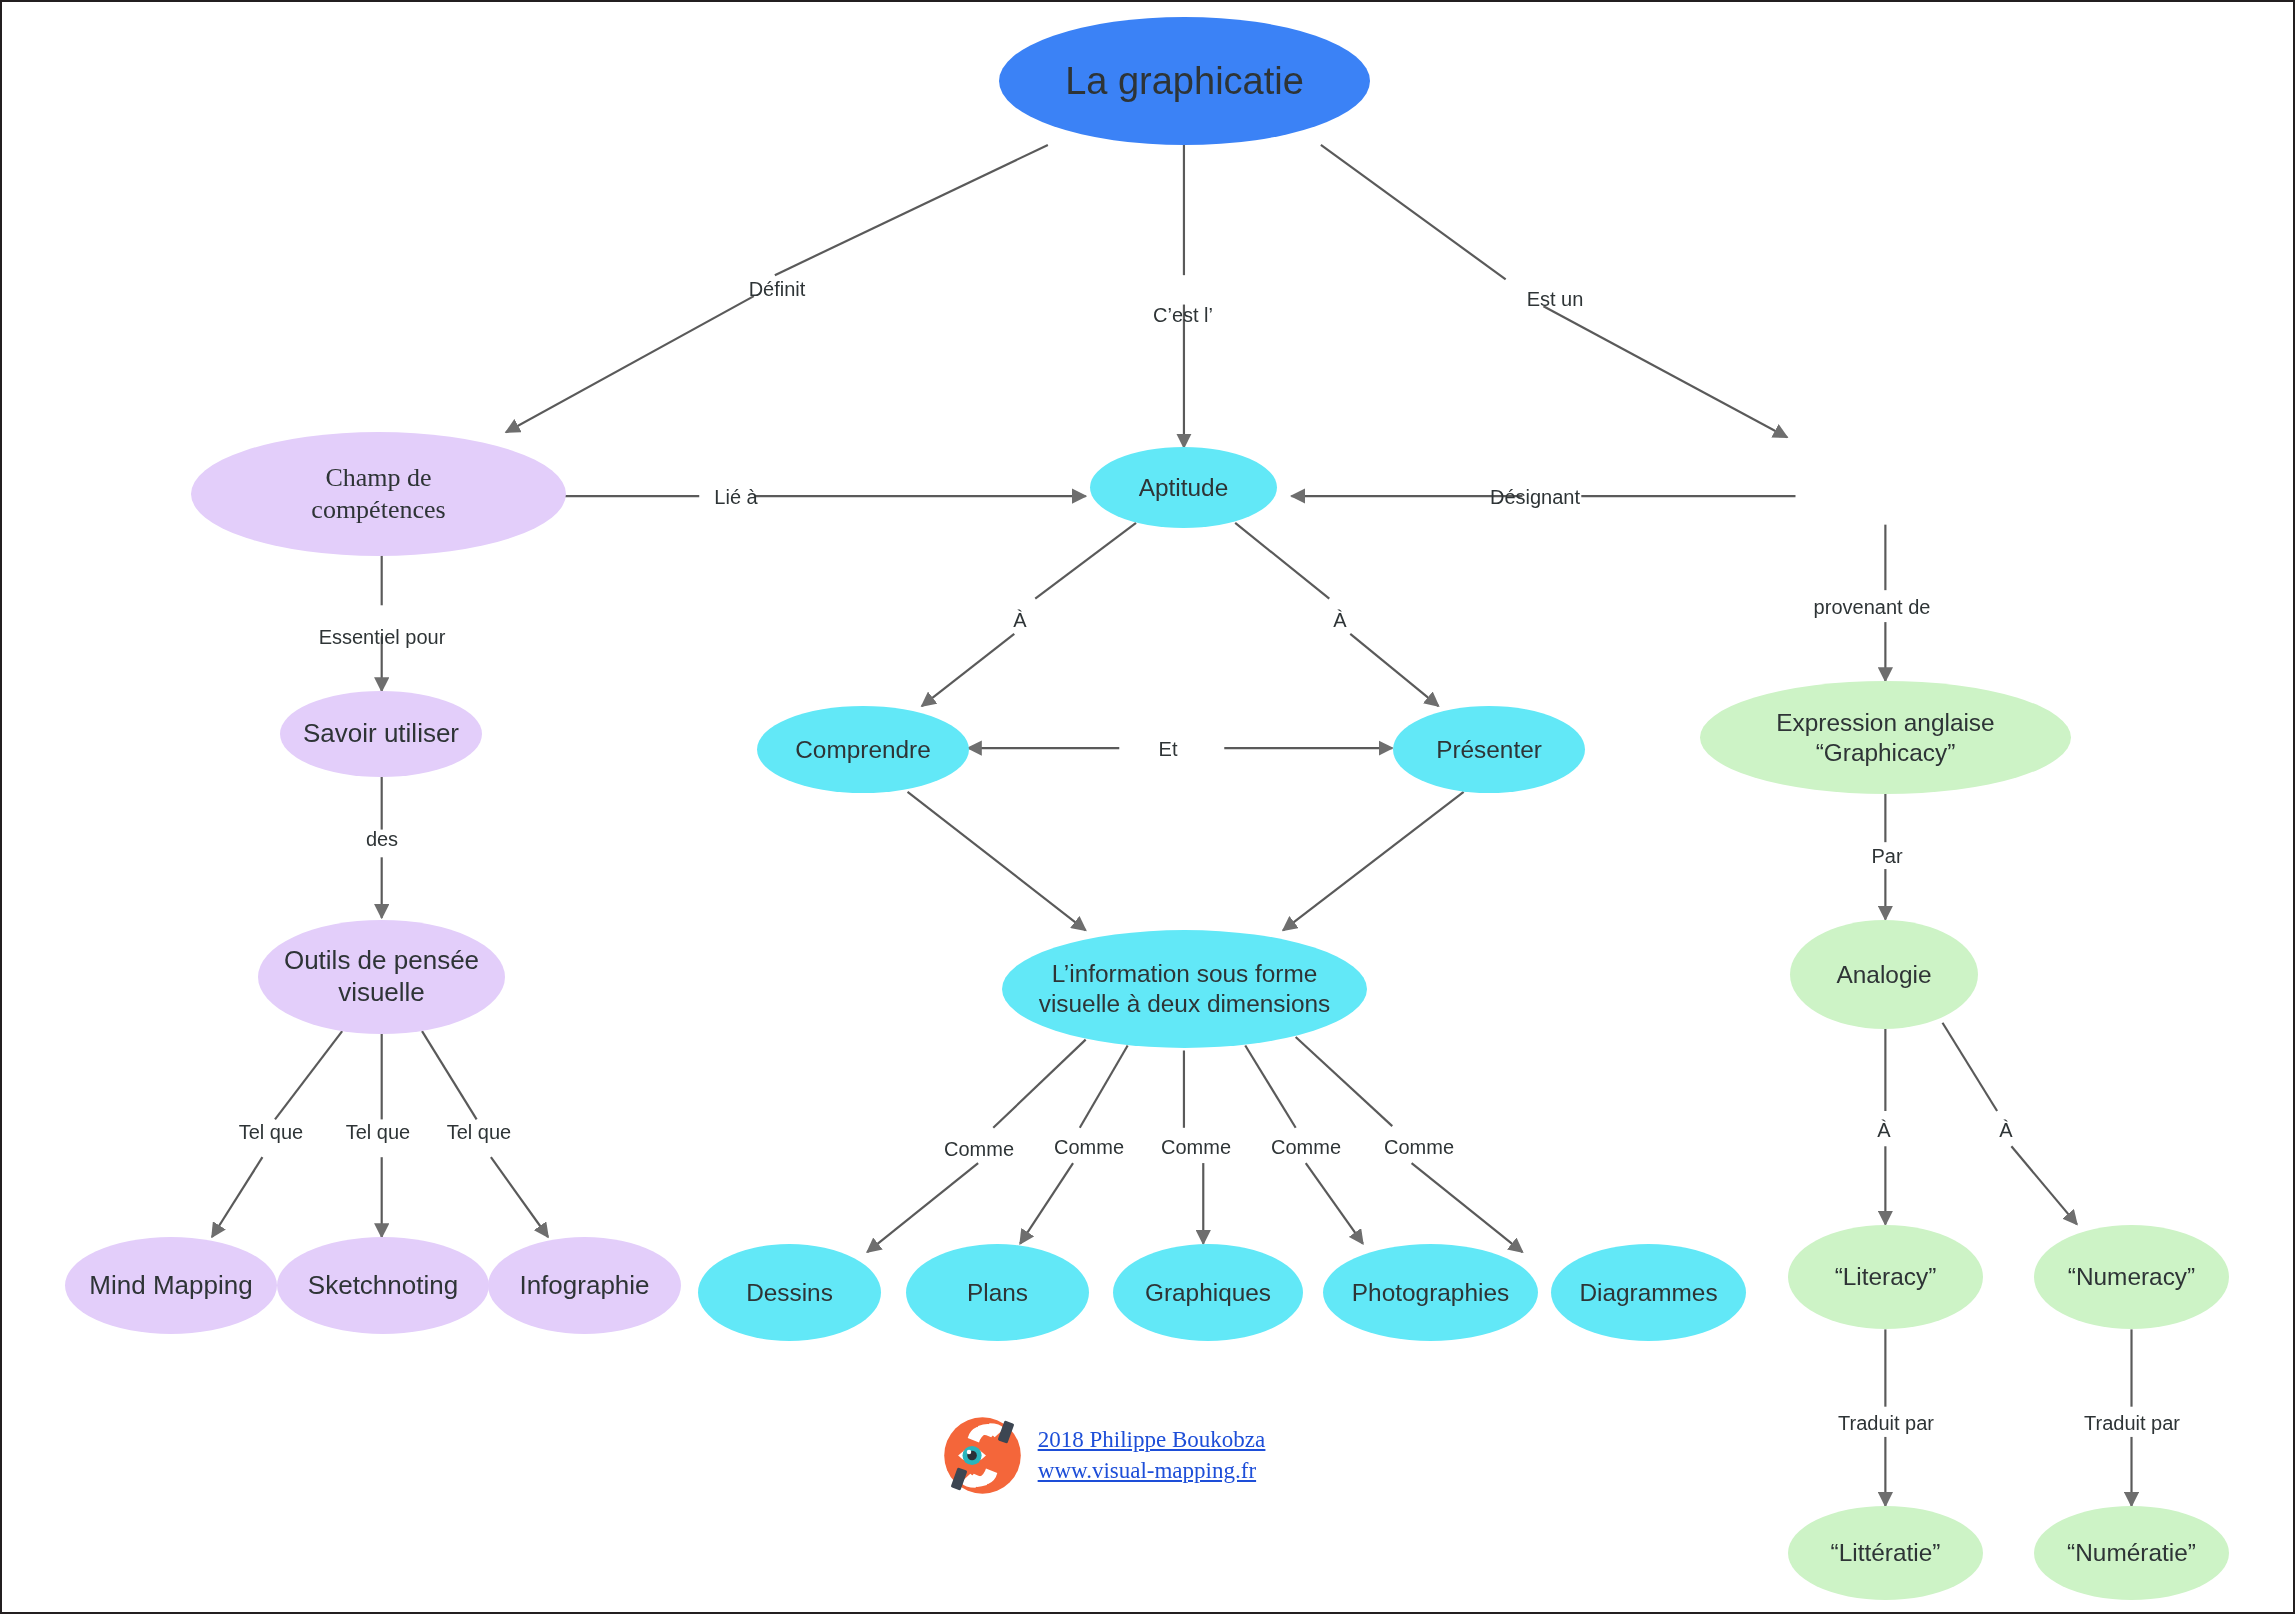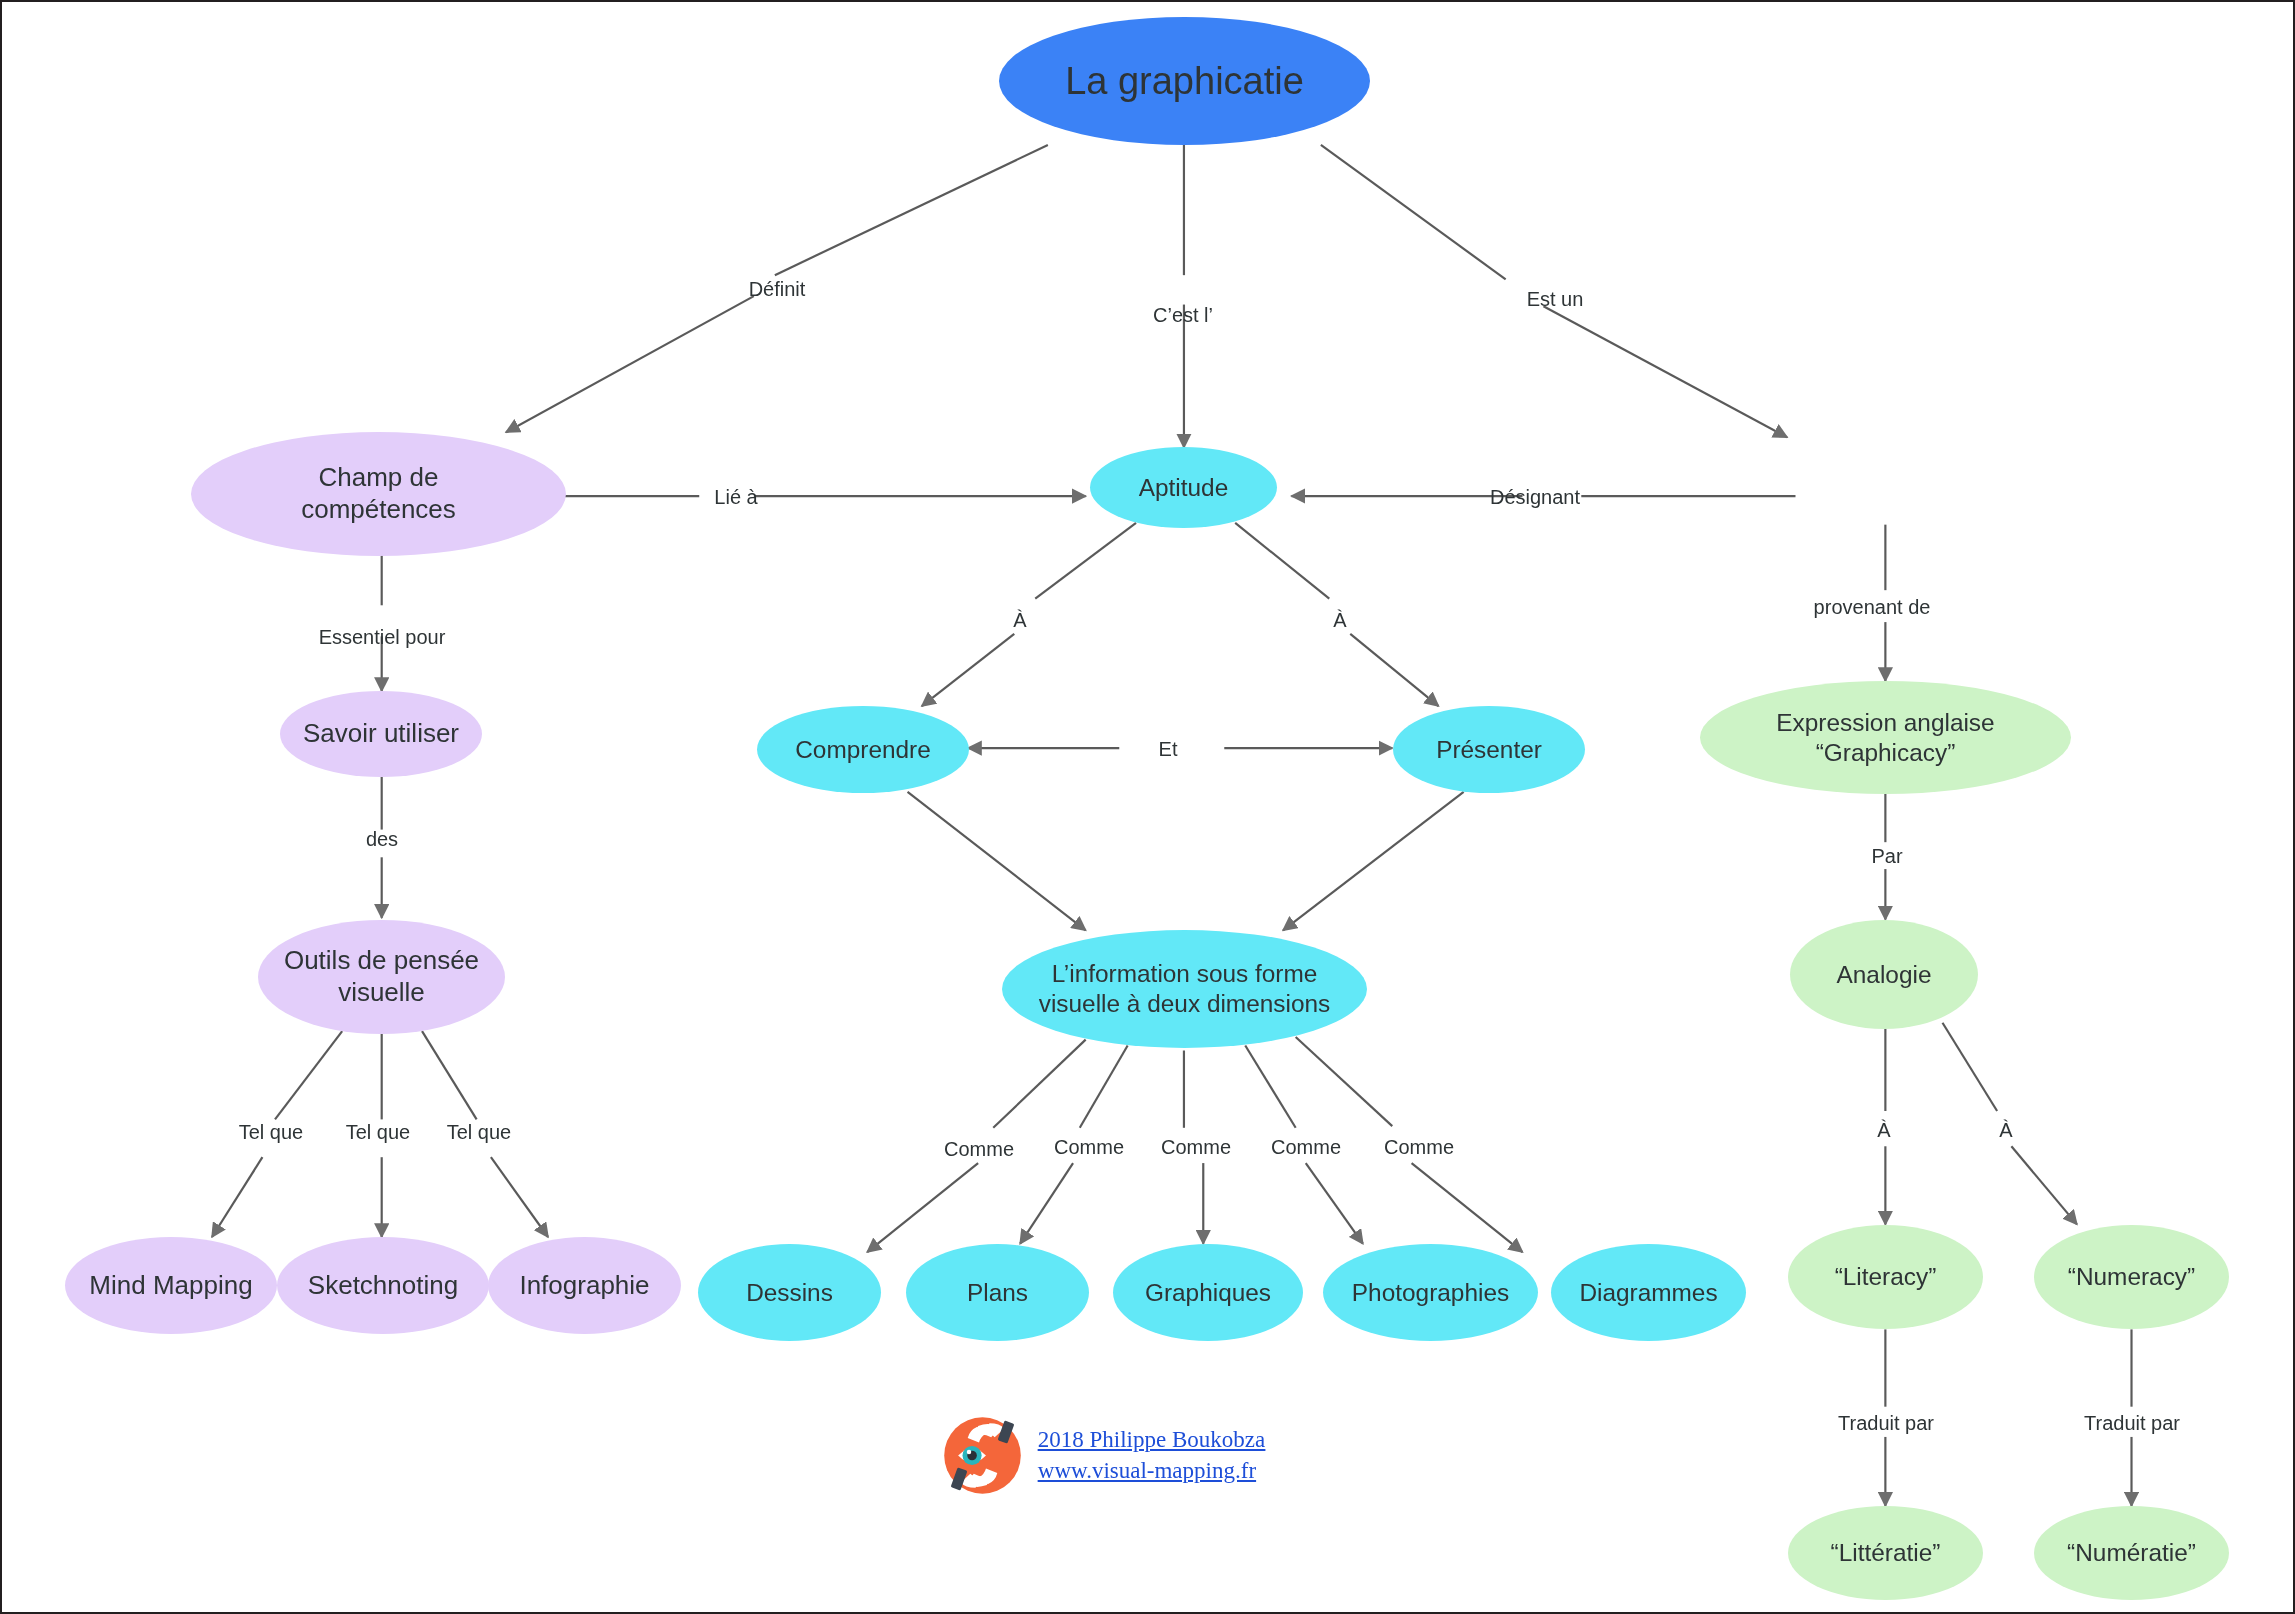--- a/index.html
+++ b/index.html
@@ -153,21 +153,21 @@
       <path d="M 2242 1580 L 2242 1672"></path>
       <path d="M 2242 1708 L 2242 1790" marker-end="url(#arrow)"></path>
 
       <path d="M 2535 1580 L 2535 1672"></path>
       <path d="M 2535 1708 L 2535 1790" marker-end="url(#arrow)"></path>
     </g>
   </svg>
 
   <div class="node node-root" style="left:997px; top:15px; width:371px; height:128px;">La graphicatie</div>
 
-  <div class="node node-purple" style="left:189px; top:430px; width:375px; height:124px; white-space:pre-line;">Champ de
+  <div class="node node-purple" style="left:189px; top:430px; width:375px; height:124px; white-space:pre-line;font-family:Liberation Serif, serif;">Champ de
 compétences</div>
 
   <div class="node node-purple" style="left:278px; top:689px; width:202px; height:86px;">Savoir utiliser</div>
 
   <div class="node node-purple" style="left:256px; top:918px; width:247px; height:114px; white-space:pre-line;">Outils de pensée
 visuelle</div>
 
   <div class="node node-purple" style="left:63px; top:1235px; width:212px; height:97px;">Mind Mapping</div>
 
   <div class="node node-purple" style="left:275px; top:1235px; width:212px; height:97px;">Sketchnoting</div>

